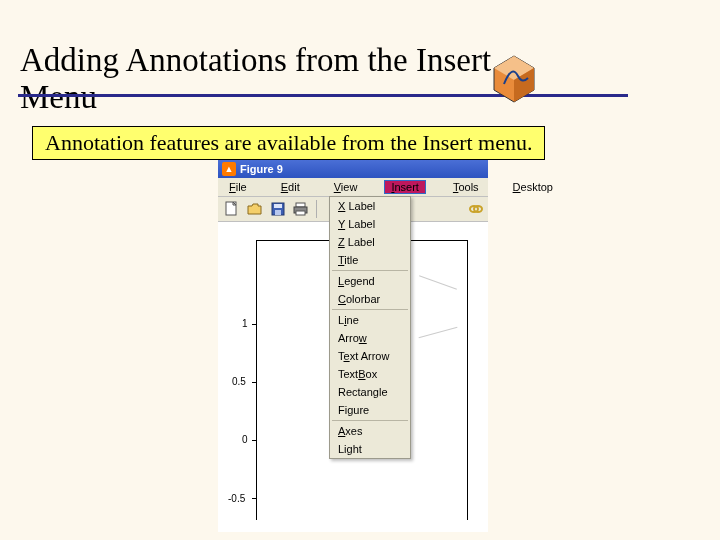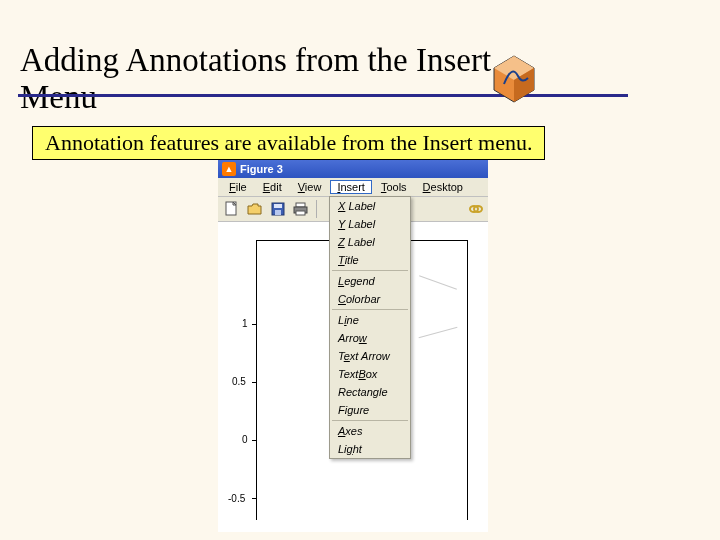--- a/index.html
+++ b/index.html
@@ -77,28 +77,28 @@
     display: flex; align-items:center; justify-content:center;
     color:#fff; font-size:9px;
   }
   .menubar {
     height: 18px;
     background: #ece9d8;
     border-bottom: 1px solid #c0c0c0;
     display: flex;
     align-items: center;
     padding: 0 4px;
-    gap: 2px;
+    gap: 20px;
   }
   .mitem {
     padding: 1px 7px;
     cursor: default;
   }
   .mitem.sel {
-    background: #ffffff;
+    background: #be185d;
     border: 1px solid #3169c6;
     padding: 0 6px;
   }
   .mitem .u { text-decoration: underline; }
   .toolbar {
     height: 24px;
     background: #ece9d8;
     border-bottom: 1px solid #c0c0c0;
     display: flex;
     align-items: center;
@@ -145,21 +145,20 @@
     width: 80px;
     background: #ece9d8;
     border: 1px solid #9c9a8c;
     box-shadow: 2px 2px 3px rgba(0,0,0,0.25);
     z-index: 20;
   }
   .dditem {
     padding: 3px 8px;
     font-size: 11px;
     border: none;
-    font-style: italic;
   }
   .ddsep {
     height:1px; background:#b8b5a4; margin:1px 2px;
   }
   .ul { text-decoration: underline; }
 
   
   .toolbar-right {
     position:absolute;
     right:2px;
@@ -186,21 +185,21 @@
       <polygon points="28,30 48,18 48,40 28,52" fill="#c66a1f"></polygon>
       <path d="M18 34 Q26 14 32 26 Q36 34 42 28" fill="none" stroke="#1b3f8b" stroke-width="2"></path>
     </svg>
   </div>
 
   <div class="callout">Annotation features are available from the Insert menu.</div>
 
   <div class="figshot">
     <div class="titlebar">
       <span class="ticon">▲</span>
-      <span>Figure 3</span>
+      <span>Figure 9</span>
     </div>
 
     <div class="menubar">
       <span class="mitem"><span class="u">F</span><span></span>ile</span>
       <span class="mitem"><span class="u">E</span>dit</span>
       <span class="mitem"><span class="u">V</span>iew</span>
       <span class="mitem sel"><span class="u">I</span>nsert</span>
       <span class="mitem"><span class="u">T</span>ools</span>
       <span class="mitem"><span class="u">D</span>esktop</span>
     </div>

